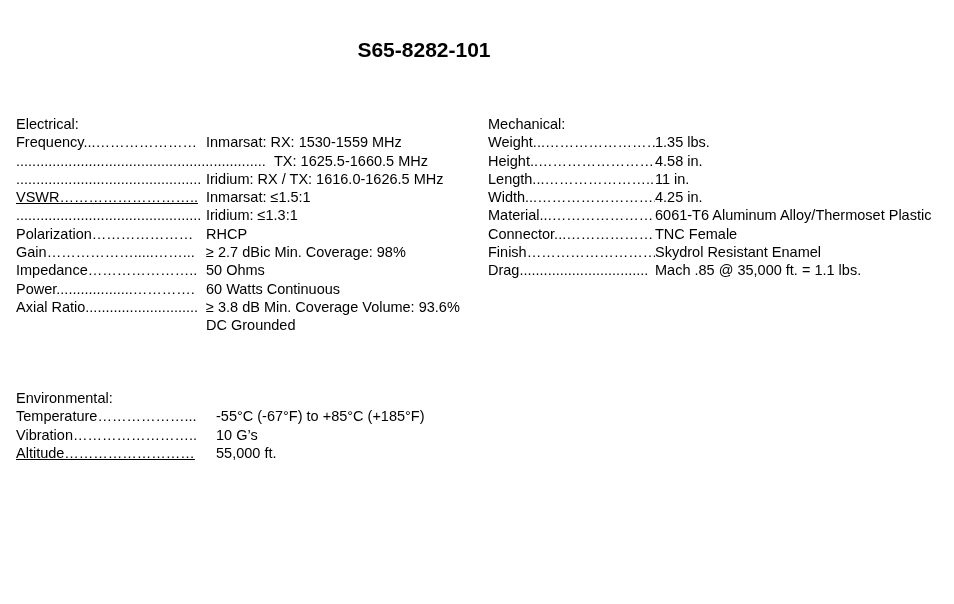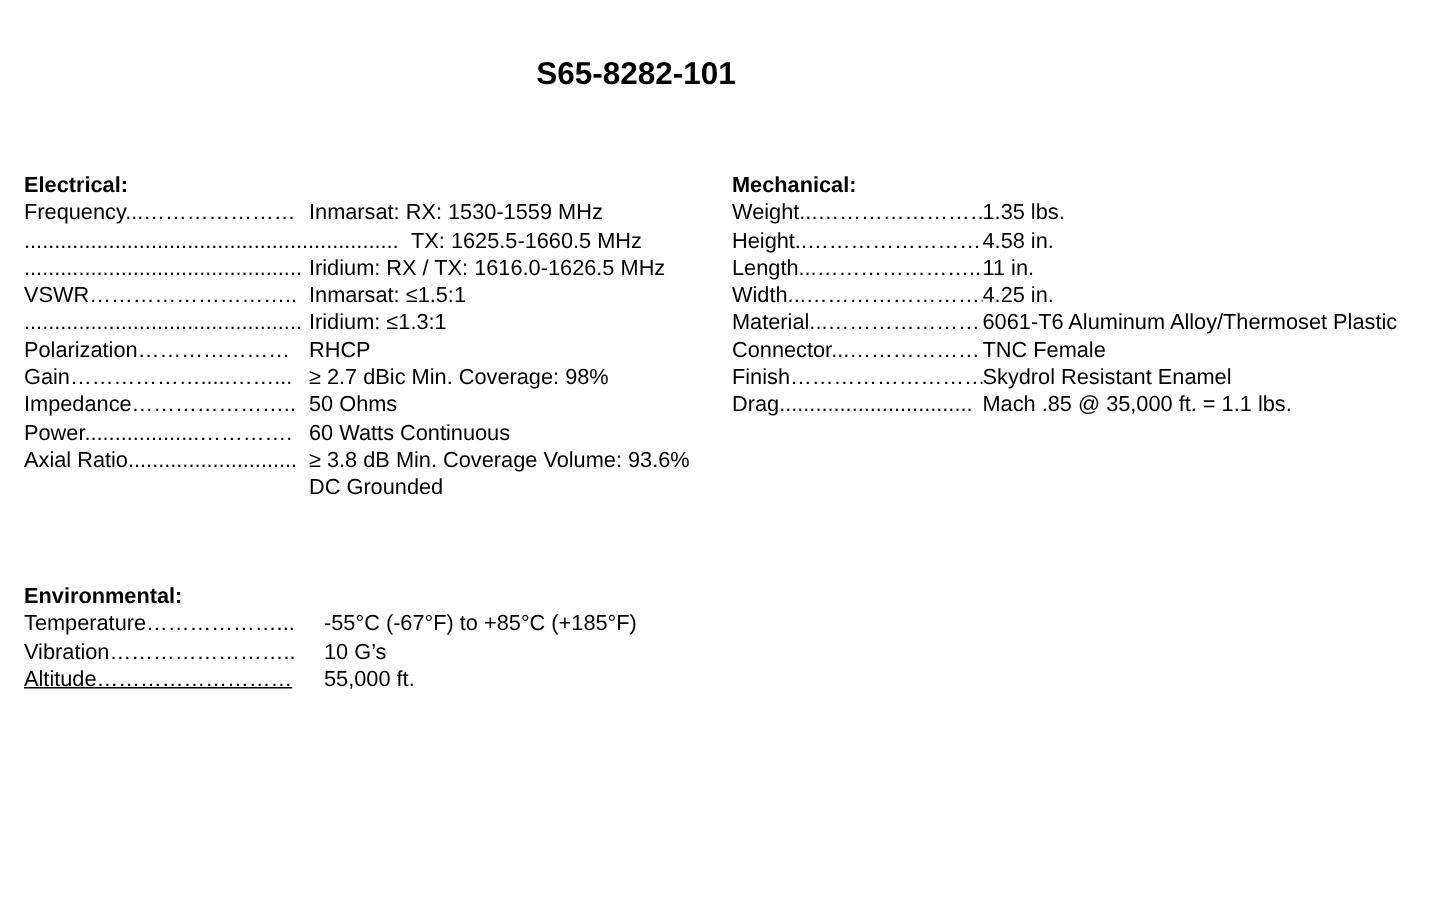--- a/index.html
+++ b/index.html
@@ -22,21 +22,21 @@
       top: 37px;
       text-align: center;
       font-weight: bold;
       font-size: 21px;
       line-height: 26px;
     }
     .section {
       position: absolute;
     }
     .section-heading {
-      font-weight: bold;
+      font-weight: normal;
       font-size: 14.5px;
       line-height: 18.3px;
       height: 18.3px;
       white-space: nowrap;
     }
     .row {
       font-size: 14.5px;
       line-height: 18.3px;
       height: 18.3px;
       white-space: nowrap;
@@ -69,21 +69,21 @@
   </div>
   <div class="row">
     <span class="label" style="max-width: 258px; overflow: hidden; vertical-align: top;">..............................................................</span>
     <span class="value" style="left:258px;">TX: 1625.5-1660.5 MHz</span>
   </div>
   <div class="row">
     <span class="label" style="max-width: 190px; overflow: hidden; vertical-align: top;">..............................................</span>
     <span class="value">Iridium: RX / TX: 1616.0-1626.5 MHz</span>
   </div>
   <div class="row">
-    <span class="label" style="max-width: 190px; overflow: hidden; vertical-align: top;">VSWR………………………..</span>
+    <span class="label" style="max-width: 190px; overflow: hidden; vertical-align: top; text-decoration: underline;">VSWR………………………..</span>
     <span class="value">Inmarsat: ≤1.5:1</span>
   </div>
   <div class="row">
     <span class="label" style="max-width: 190px; overflow: hidden; vertical-align: top;">..............................................</span>
     <span class="value">Iridium: ≤1.3:1</span>
   </div>
   <div class="row">
     <span class="label" style="max-width: 190px; overflow: hidden; vertical-align: top;">Polarization…………………</span>
     <span class="value">RHCP</span>
   </div>

